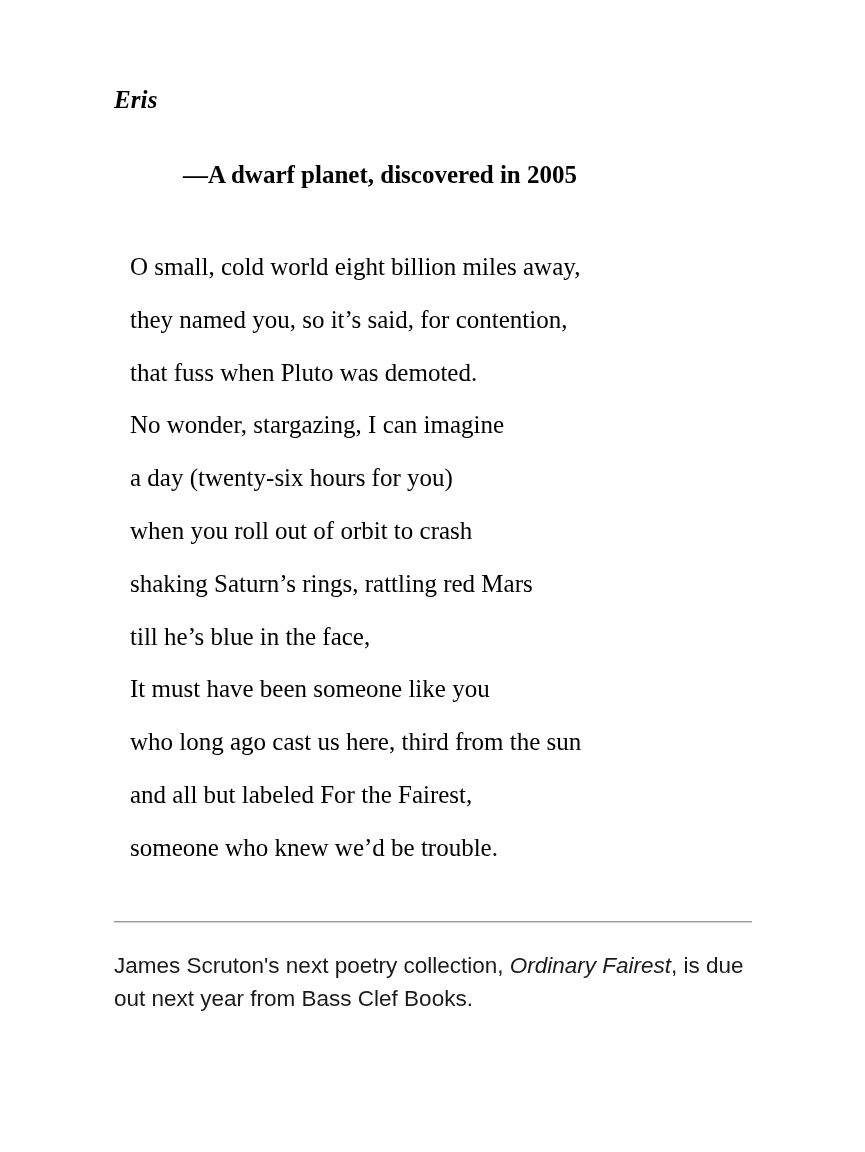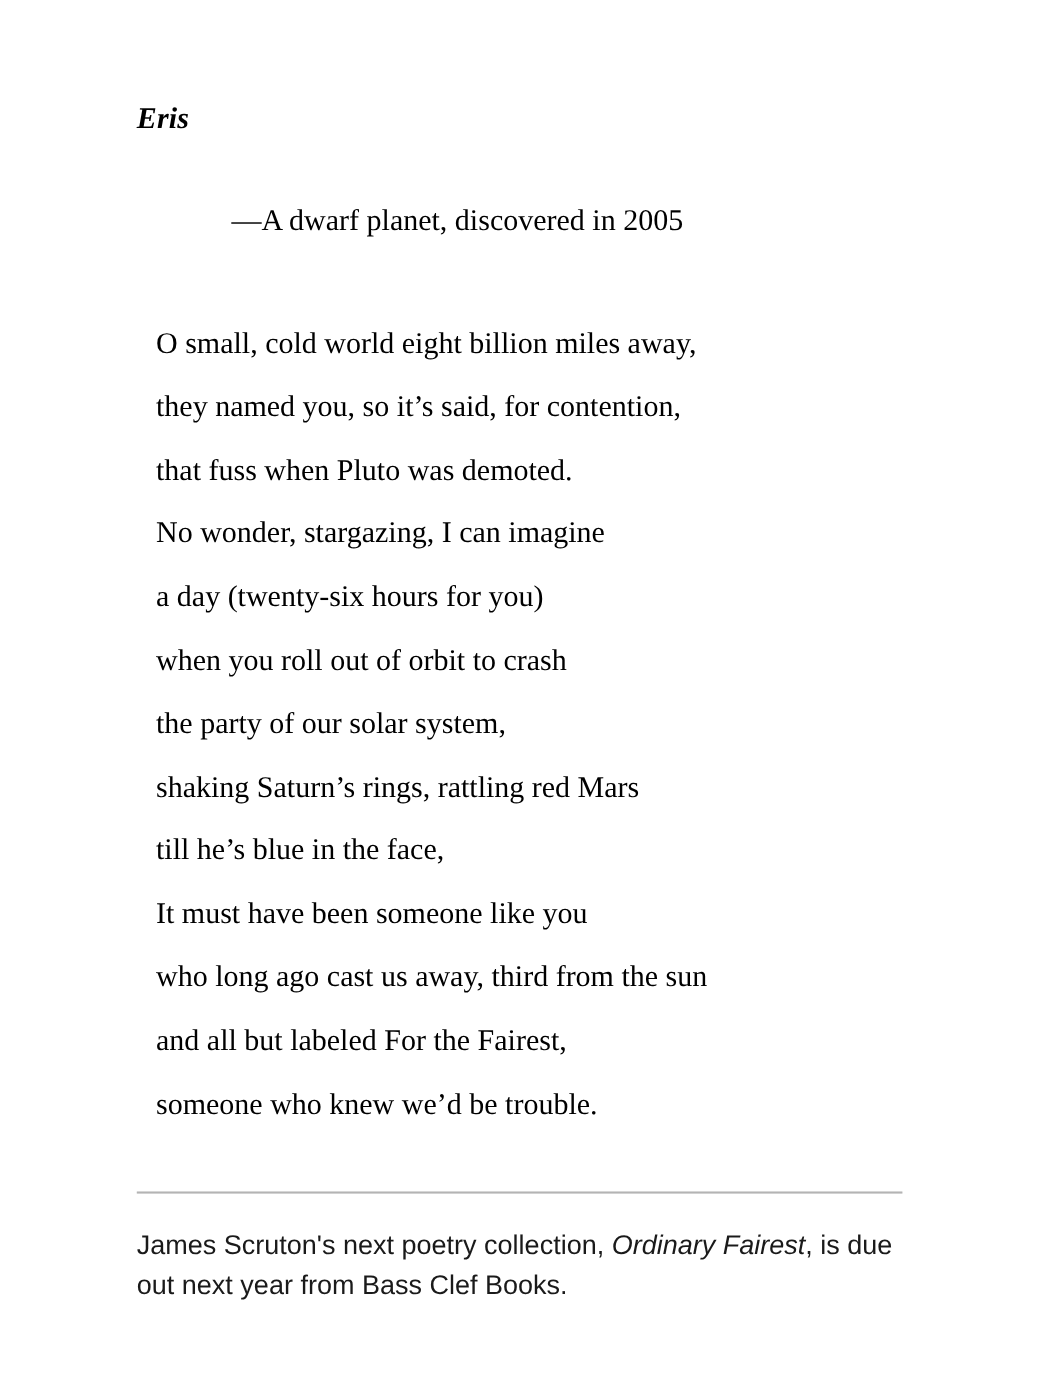--- a/index.html
+++ b/index.html
@@ -41,25 +41,25 @@
     font-size: 25px;
     line-height: 30px;
     margin: 0;
     padding-top: 85px;
     letter-spacing: 0.1px;
   }
 
   
   .poem-attribution {
     font-family: "Liberation Serif", "DejaVu Serif", serif;
-    font-weight: normal;
+    font-weight: bold;
     font-style: normal;
     font-size: 25px;
     line-height: 30px;
-    margin: 10px;
+    margin: 0;
     padding-top: 45px;
     padding-left: 69px;
     white-space: pre;
   }
 
   
   .poem-body {
     margin: 0;
     padding-top: 43px;
     font-family: "Liberation Serif", "DejaVu Serif", serif;
@@ -110,25 +110,24 @@
 
     <p class="poem-attribution">—A dwarf planet, discovered in 2005</p>
 
     <div class="poem-body">
       <p class="poem-line">O small, cold world eight billion miles away,</p>
       <p class="poem-line">they named you, so it’s said, for contention,</p>
       <p class="poem-line">that fuss when Pluto was demoted.</p>
       <p class="poem-line">No wonder, stargazing, I can imagine</p>
       <p class="poem-line">a day (twenty-six hours for you)</p>
       <p class="poem-line">when you roll out of orbit to crash</p>
-      <p class="poem-line">the party of our solar system,</p>
       <p class="poem-line">shaking Saturn’s rings, rattling red Mars</p>
       <p class="poem-line">till he’s blue in the face,</p>
       <p class="poem-line">It must have been someone like you</p>
-      <p class="poem-line">who long ago cast us away, third from the sun</p>
+      <p class="poem-line">who long ago cast us here, third from the sun</p>
       <p class="poem-line">and all but labeled For the Fairest,</p>
       <p class="poem-line">someone who knew we’d be trouble.</p>
     </div>
 
     <hr class="divider">
 
     <p class="bio-note"><span>James Scruton's next poetry collection, </span><em>Ordinary Fairest</em><span>, is due out next year from Bass Clef Books.</span></p>
 
   </div>
 </div>

